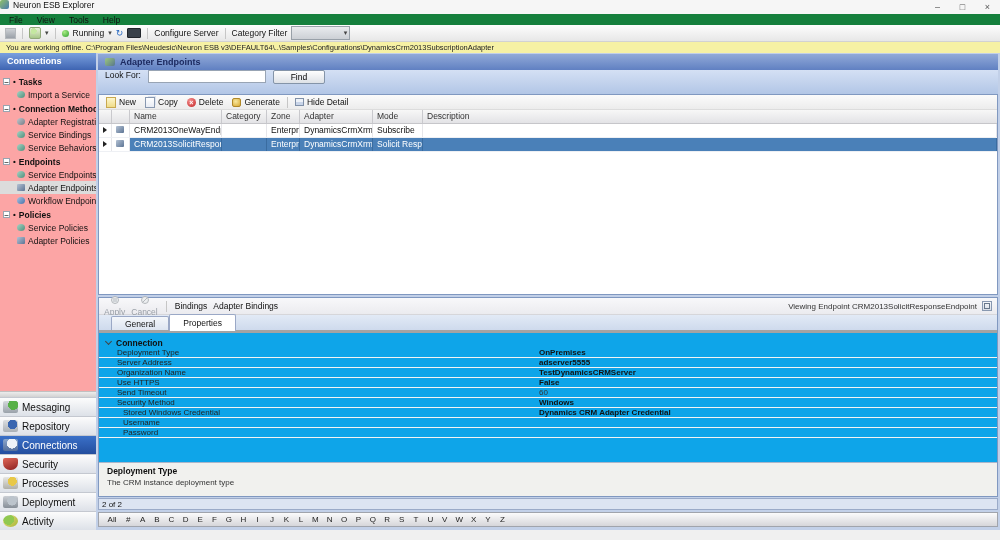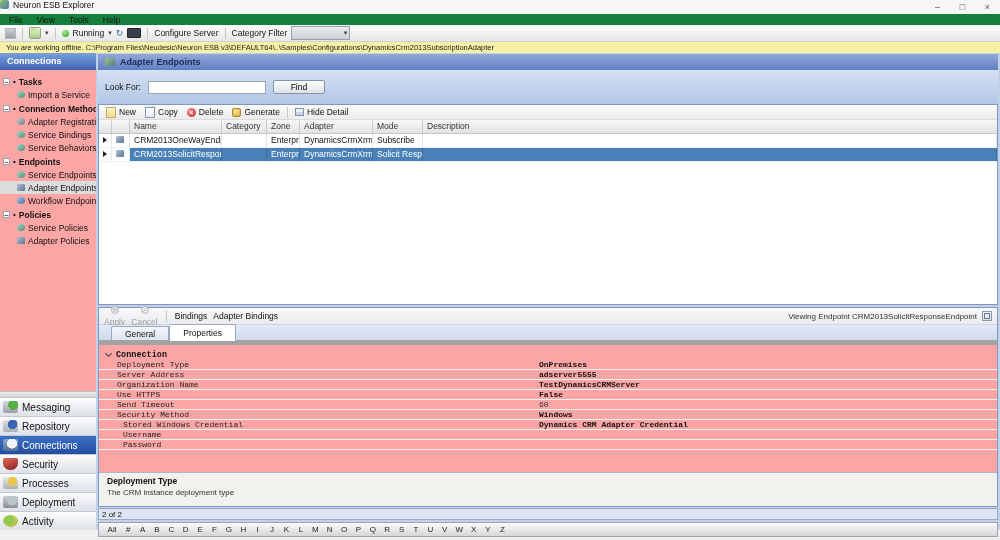--- a/index.html
+++ b/index.html
@@ -48,21 +48,21 @@
   .n2 { background:radial-gradient(circle at 60% 38%,#eef3f8 0 42%,transparent 44%),linear-gradient(#8aa6cc,#55709c); }
   .n3 { background:linear-gradient(160deg,#e06858,#8c2020); border-radius:2px 2px 7px 7px; }
   .n4 { background:radial-gradient(circle at 62% 36%,#e8c848 0 36%,transparent 38%),linear-gradient(#e6e6e2,#b0b0a8); }
   .n5 { background:radial-gradient(circle at 60% 40%,#bcc4cc 0 40%,transparent 42%),linear-gradient(#caced4,#878f98); }
   .n6 { background:radial-gradient(circle at 38% 38%,#90c850 0 44%,transparent 46%),linear-gradient(135deg,#e8dc80,#a8b838); border-radius:50%; }
 
   
   .main { position:absolute; left:96px; top:53px; width:904px; height:477px; background:#c2d0e8; }
   .m-header { margin:1px 2px 0; height:16px; display:flex; align-items:center; gap:5px; padding-left:7px; background:linear-gradient(#92aad8,#6080c2); color:#1c2a60; font-weight:bold; font-size:9px; }
   .hicon { width:10px; height:8px; border-radius:2px; background:linear-gradient(135deg,#9cc87c,#58768c); }
-  .lookfor { height:34px; display:flex; align-items:center; gap:7px; padding-left:7px; background:linear-gradient(#d4e0f4,#b2c6e6); margin:0 2px; font-size:8.5px; }
+  .lookfor { height:24px; display:flex; align-items:flex-start; gap:7px; padding-left:7px; background:linear-gradient(#d4e0f4,#b2c6e6); margin:0 2px; font-size:8.5px; }
   .lf-input { width:112px; height:11px; border:1px solid #98a4b4; font-size:8.5px; padding:0 2px; background:#fff; font-family:inherit; }
   .find-btn { width:52px; height:14px; border:1px solid #8494a8; background:linear-gradient(#fefefe,#dde1e6); font-size:8.5px; font-family:inherit; border-radius:2px; }
   .list-panel { margin:0 2px; height:201px; background:#fff; border:1px solid #8098c0; display:flex; flex-direction:column; box-sizing:border-box; }
   .list-toolbar { height:14px; display:flex; align-items:center; gap:1px; padding-left:3px; background:linear-gradient(#fbfbfb,#ececec); border-bottom:1px solid #dcdcdc; font-size:8.5px; flex:none; }
   .tb-btn { display:flex; align-items:center; gap:3px; padding:0 4px; }
   .ico-new { width:8px; height:9px; background:linear-gradient(#fdf6cc,#f0dc88); border:1px solid #c8a850; }
   .ico-copy { width:8px; height:9px; background:linear-gradient(#ffffff,#e8ecf4); border:1px solid #8898b0; box-shadow:2px -2px 0 -1px #dde4f0; }
   .ico-delete { width:9px; height:9px; border-radius:50%; background:radial-gradient(circle at 35% 30%,#f49090,#c42424); color:#fff; font-size:7px; line-height:9px; text-align:center; font-weight:bold; }
   .ico-generate { width:9px; height:9px; border-radius:2px; border:1px solid #b08828; background:radial-gradient(circle at 40% 35%,#f8e8a0,#d8a830); box-sizing:border-box; }
   .ico-hide { width:9px; height:8px; border:1px solid #8090a8; background:linear-gradient(#eef2f8 0 3px,#c8d4e8 3px 100%); box-sizing:border-box; }
@@ -86,21 +86,21 @@
   .d-btn.dis { color:#9aa0a8; }
   .ico-apply,.ico-cancel { width:8px; height:8px; border-radius:50%; border:1px solid #b4b8bc; box-sizing:border-box; }
   .ico-apply { background:radial-gradient(circle at 50% 50%,#d0d4d8 0 55%,#eceef0 56%); }
   .ico-cancel { background:linear-gradient(135deg,#eceef0 42%,#b4b8bc 42% 58%,#eceef0 58%); }
   .d-right { margin-left:auto; display:flex; align-items:center; gap:5px; font-size:8px; color:#333; }
   .pinbtn { width:10px; height:10px; border:1px solid #8898b0; background:linear-gradient(#f4f6fa,#d8dee8); position:relative; box-sizing:border-box; }
   .pinbtn::after { content:""; position:absolute; inset:1px; border:1px solid #68788c; }
   .tabstrip { height:16px; background:linear-gradient(#e2eaf6,#cdd9ec); display:flex; align-items:flex-end; padding-left:12px; gap:0; flex:none; }
   .ptab { height:14px; line-height:14px; padding:0 13px; background:linear-gradient(#f4f7fb,#dbe3f0); border:1px solid #9aa8c6; border-bottom:none; border-radius:2px 2px 0 0; font-size:8.5px; }
   .ptab.active { background:#fff; height:16px; line-height:16px; position:relative; z-index:2; }
-  .prop-area { flex:1; padding-top:4px; overflow:hidden; border-top:5px solid #a3a3a3; margin-top:-1px; background:#fca5a5; position:relative; z-index:1;font-family:Liberation Mono, monospace; }
+  .prop-area { flex:1; padding-top:4px; overflow:hidden; border-top:3px solid #a3a3a3; margin-top:-1px; background:#0ea5e9; position:relative; z-index:1; }
   .cat-row { display:flex; align-items:center; gap:5px; padding-left:7px; height:11px; font-weight:bold; font-size:8.5px; }
   .chev { width:4px; height:4px; border-right:1px solid #444; border-bottom:1px solid #444; transform:rotate(45deg); margin-top:-2px; flex:none; }
   .prow { display:flex; height:9px; line-height:9px; font-size:8px; border-bottom:1px solid #f3f3f3; }
   .pl { width:440px; padding-left:18px; color:#222; overflow:hidden; white-space:nowrap; box-sizing:border-box; }
   .pl.ind { padding-left:24px; }
   .pv { flex:1; color:#333; overflow:hidden; white-space:nowrap; }
   .pv.b { font-weight:bold; color:#111; }
   .desc-box { height:30px; border-top:1px solid #aab6ca; background:#f1f1ee; padding:3px 8px 0; flex:none; }
   .desc-title { font-weight:bold; font-size:8.5px; }
   .desc-text { font-size:8px; color:#333; margin-top:2px; }

